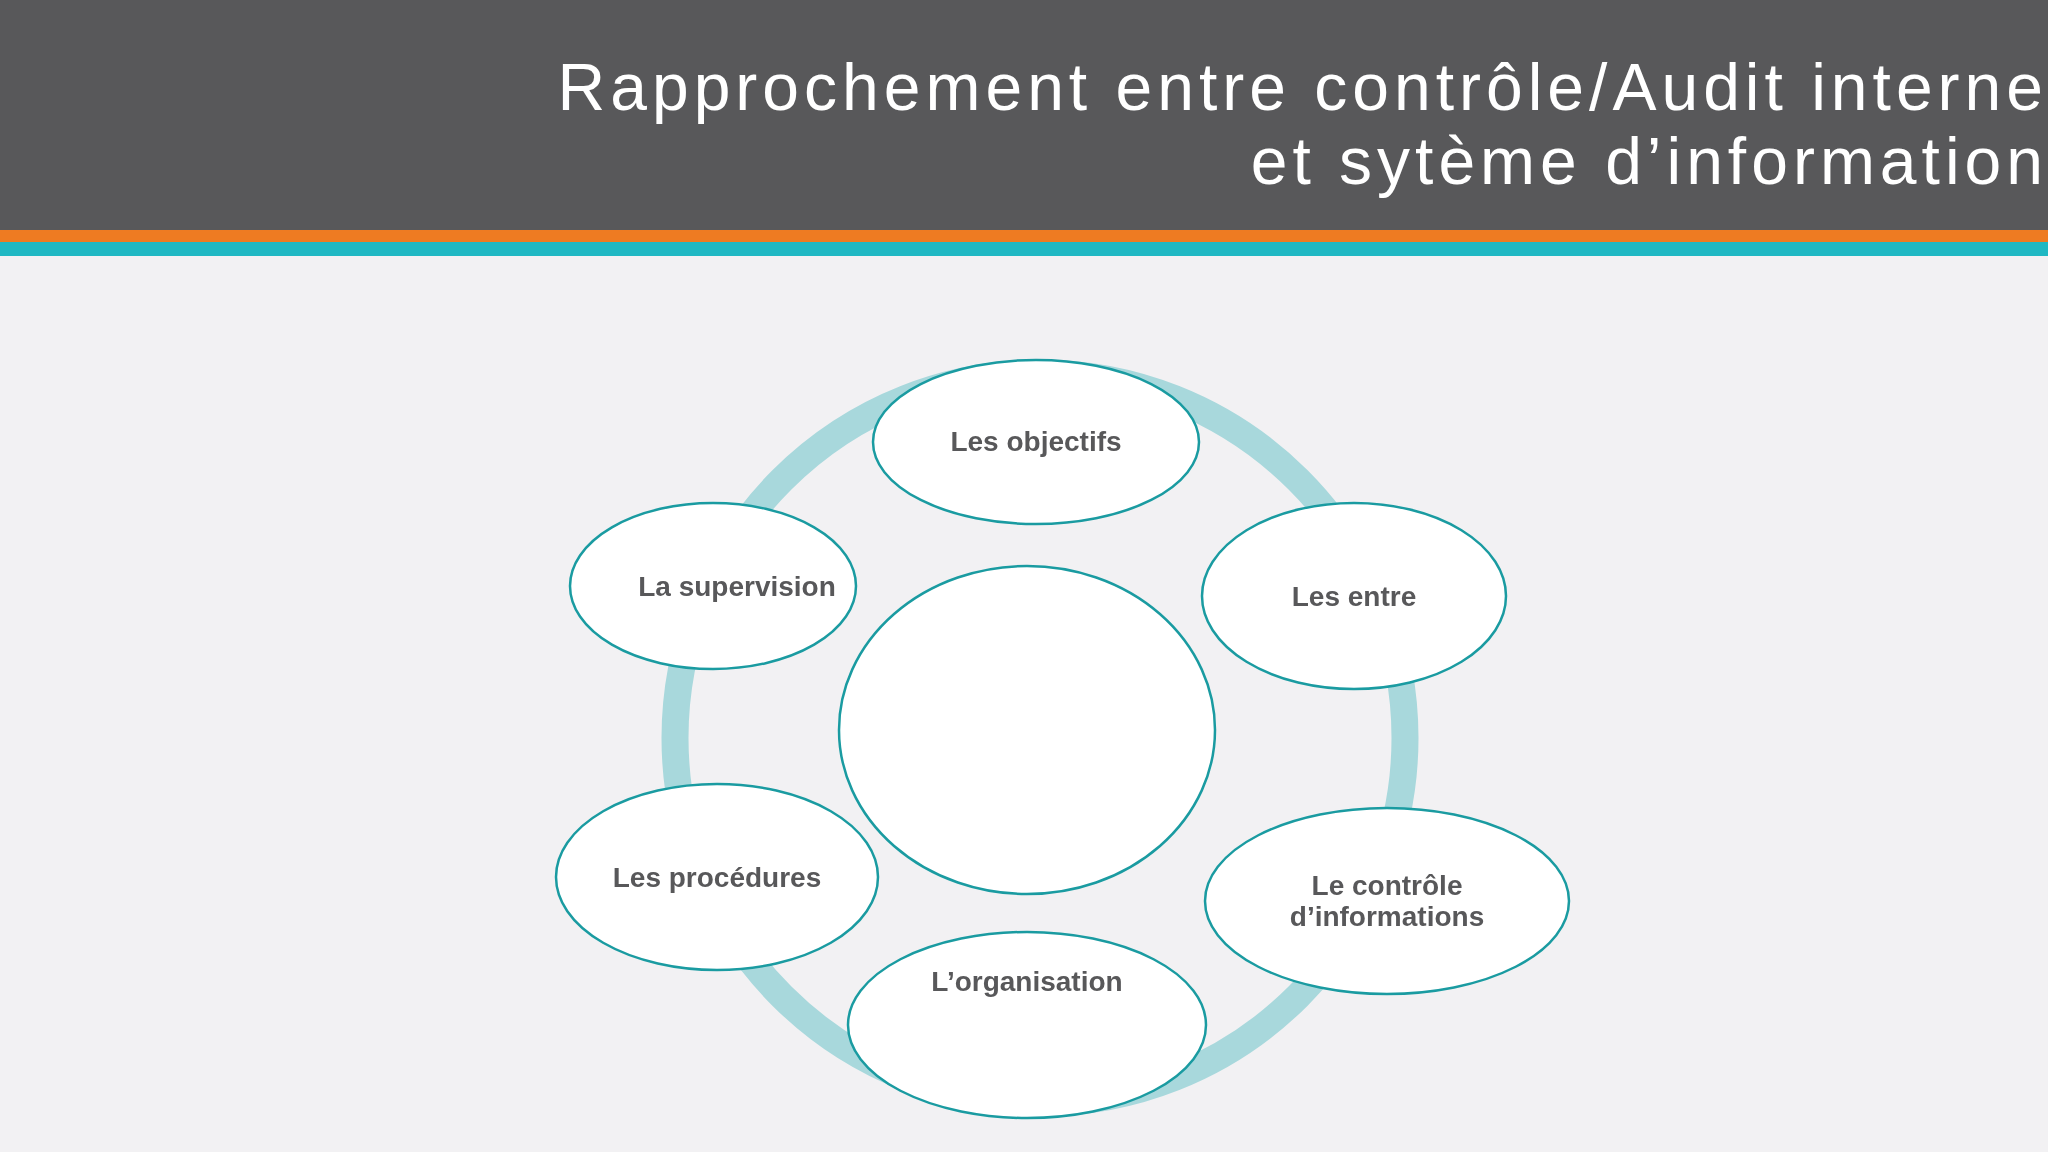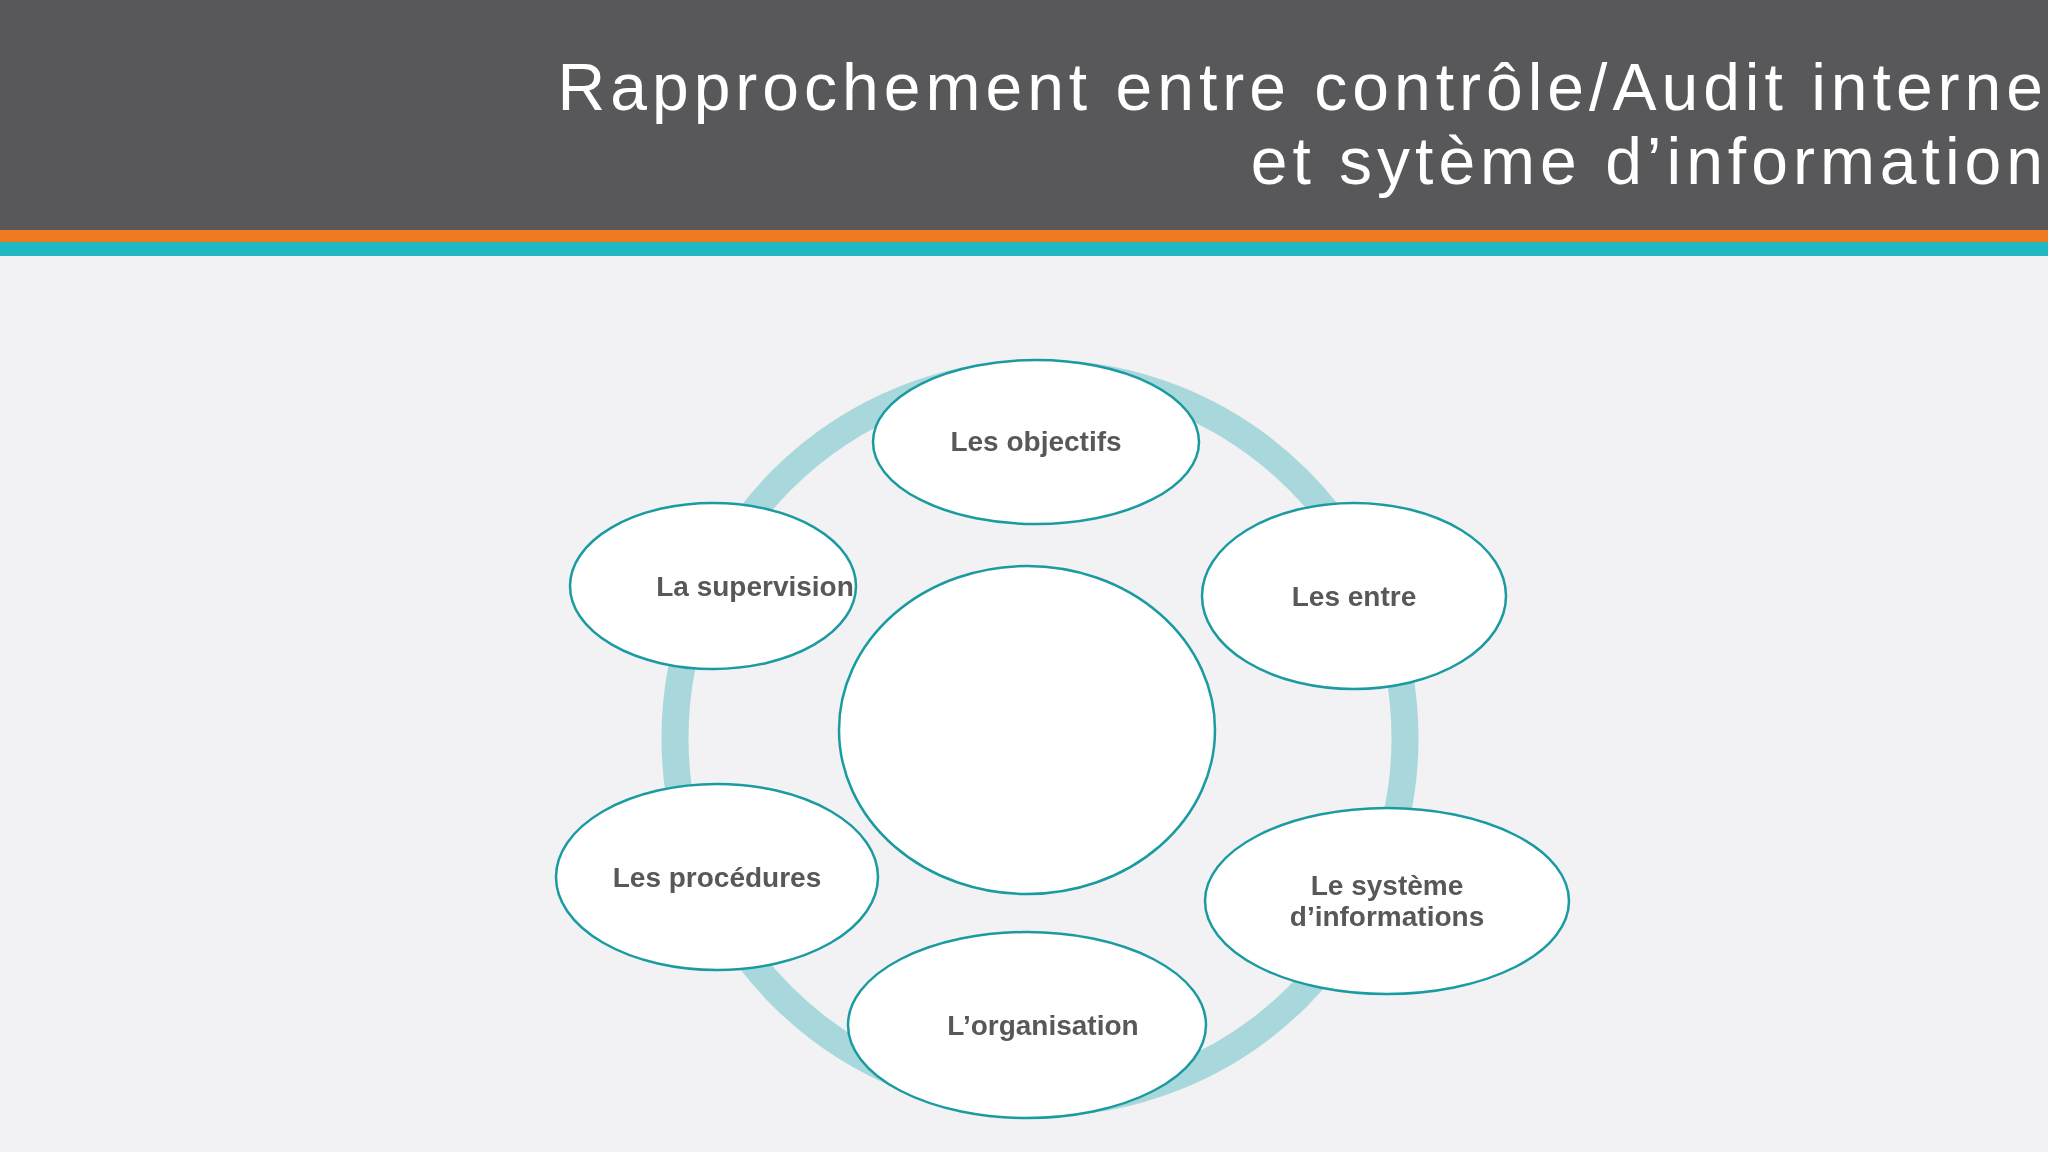--- a/index.html
+++ b/index.html
@@ -98,23 +98,23 @@
     <ellipse cx="717" cy="877" rx="161" ry="93" fill="#ffffff" stroke="#1a9ba1" stroke-width="2.5"></ellipse>
     <ellipse cx="713" cy="586" rx="143" ry="83" fill="#ffffff" stroke="#1a9ba1" stroke-width="2.5"></ellipse>
   </svg>
 
 
   <div class="node-label" style="left:1036px; top:441px;">Les objectifs</div>
 
   <div class="node-label" style="left:1354px; top:596px;">Les entre</div>
 
   <div class="node-label" style="left:1387px; top:901px;">
-    <div>Le système</div>
+    <div>Le contrôle</div>
     <div>d’informations</div>
   </div>
 
-  <div class="node-label" style="left:1027px; top:1025px;margin-left:16px;">L’organisation</div>
+  <div class="node-label" style="left:1027px; top:981px;">L’organisation</div>
 
   <div class="node-label" style="left:717px; top:877px;">Les procédures</div>
 
-  <div class="node-label" style="left:755px; top:586px;">La supervision</div>
+  <div class="node-label" style="left:737px; top:586px;">La supervision</div>
 
 </div>
 
 </body></html>

